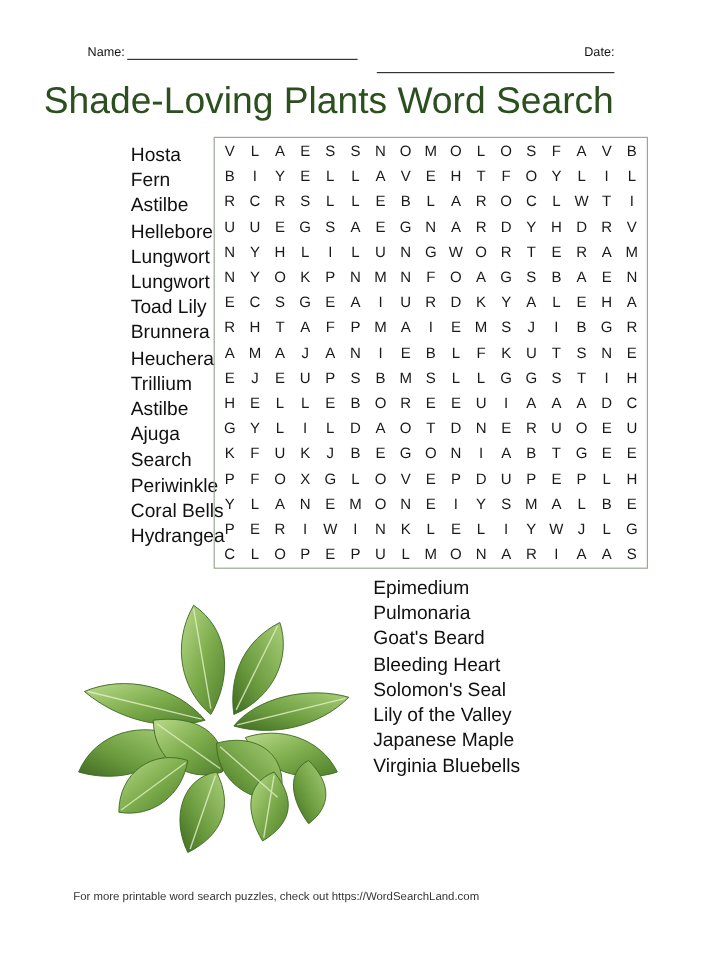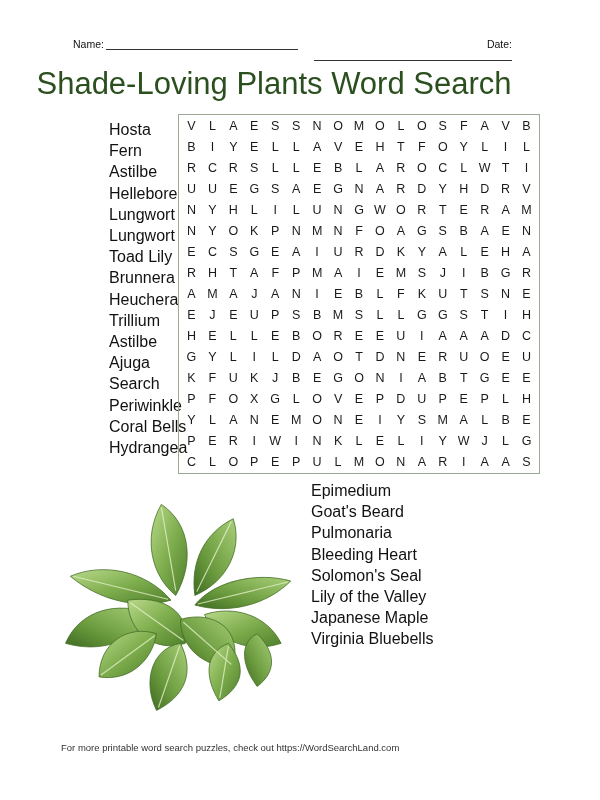--- a/index.html
+++ b/index.html
@@ -354,22 +354,22 @@
     <div class="cell">A</div>
     <div class="cell">R</div>
     <div class="cell">I</div>
     <div class="cell">A</div>
     <div class="cell">A</div>
     <div class="cell">S</div>
   </div>
 
 <div class="word-list-right" id="wl-right">
     <div class="word">Epimedium</div>
+    <div class="word">Pulmonaria</div>
     <div class="word">Goat's Beard</div>
-    <div class="word">Pulmonaria</div>
     <div class="word">Bleeding Heart</div>
     <div class="word">Solomon's Seal</div>
     <div class="word">Lily of the Valley</div>
     <div class="word">Japanese Maple</div>
     <div class="word">Virginia Bluebells</div>
   </div>
 
 <svg class="plant" viewBox="0 0 250 240">
   <defs>
     <linearGradient id="lg1" x1="0" y1="0" x2="1" y2="1">

